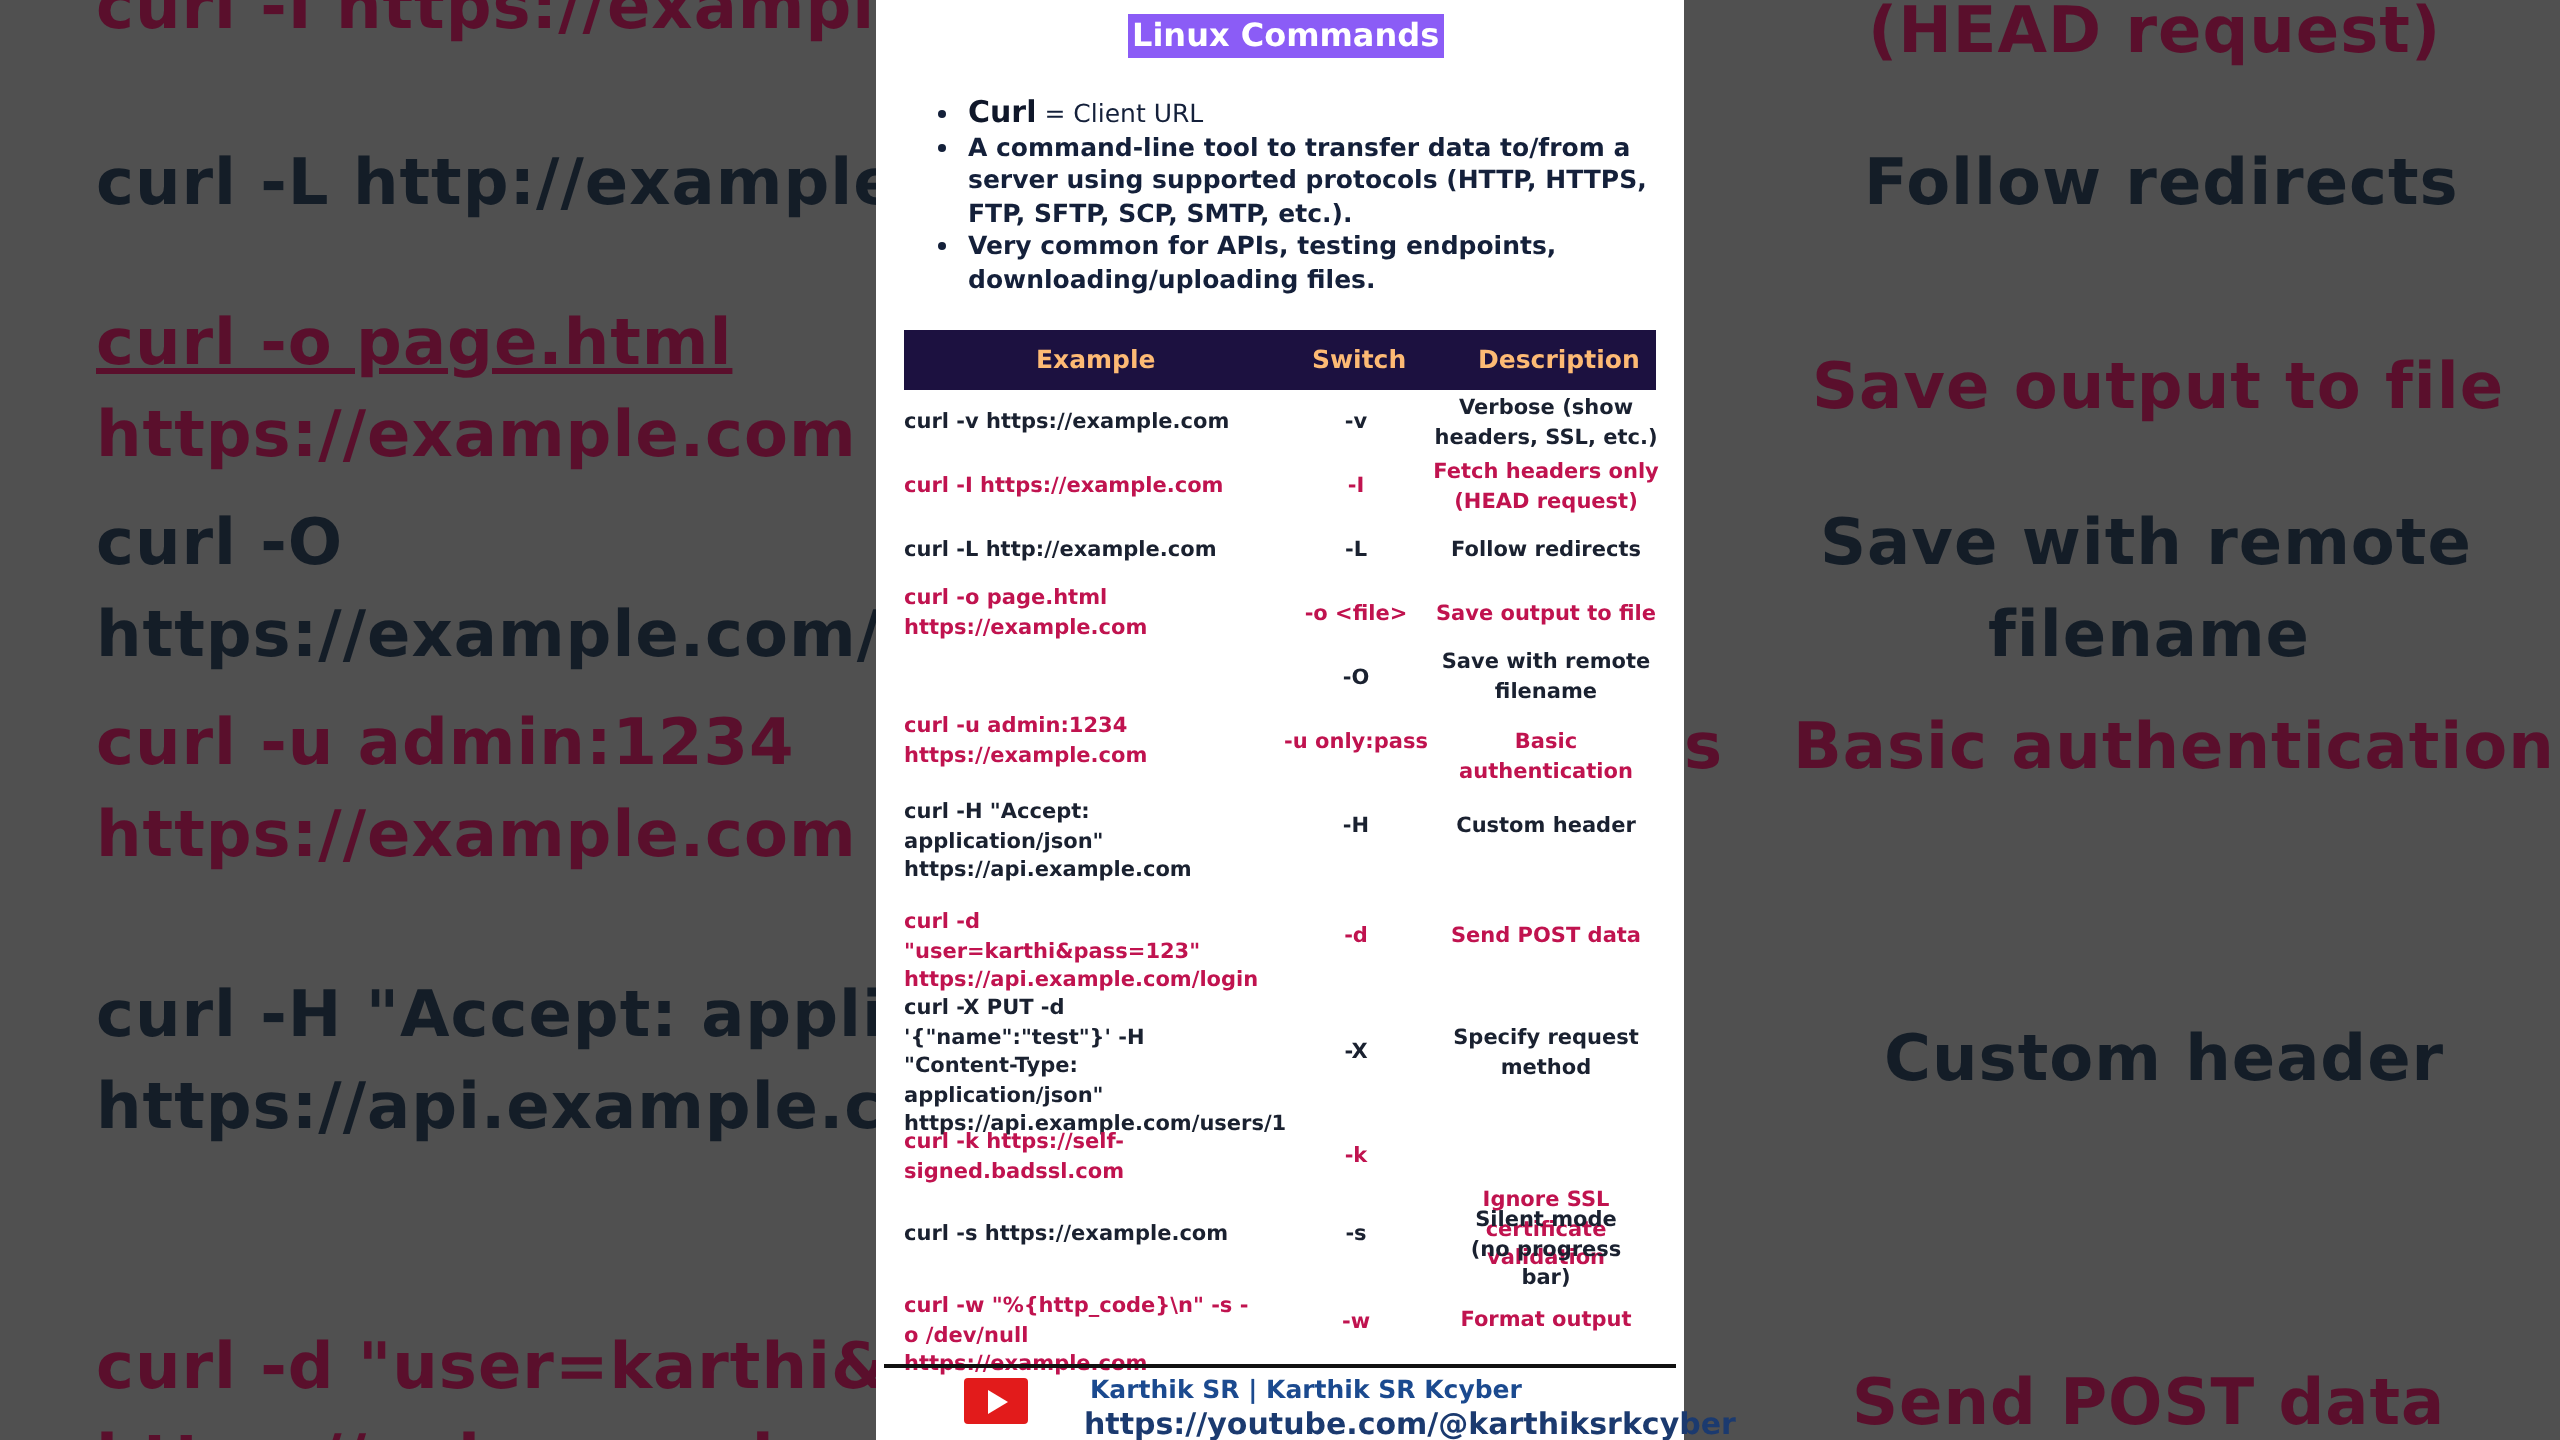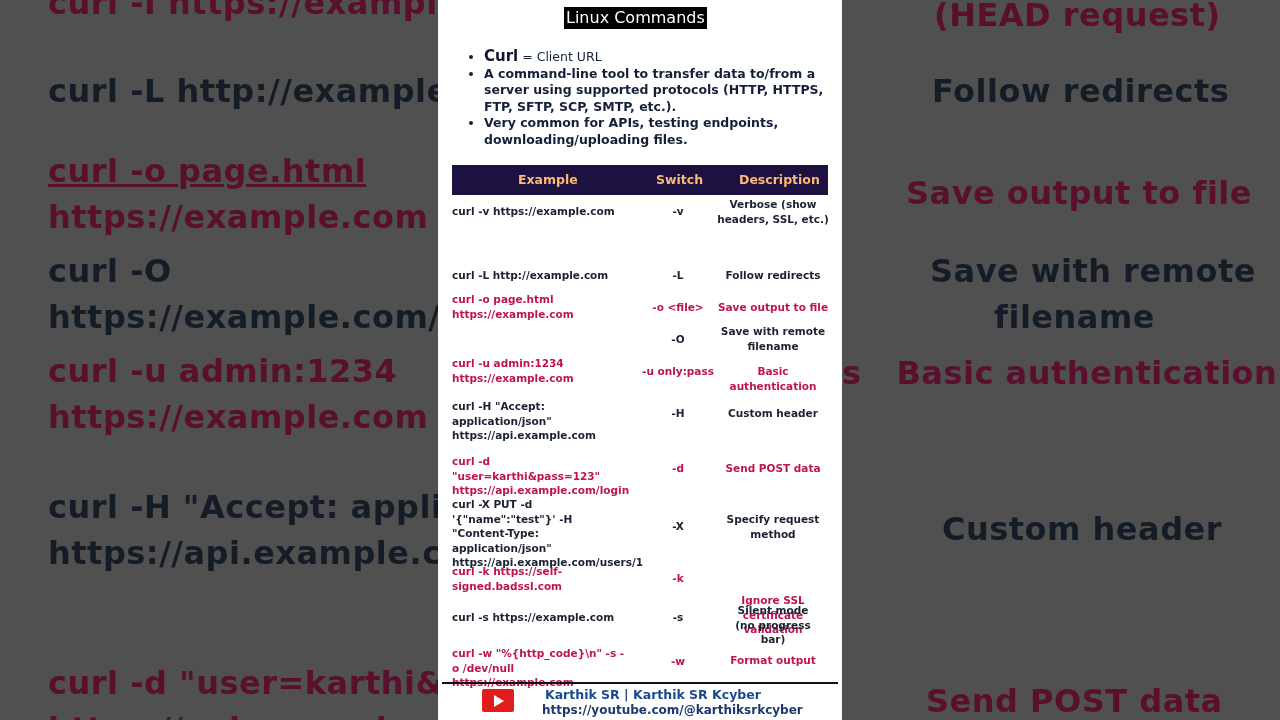--- a/index.html
+++ b/index.html
@@ -23,22 +23,22 @@
   .bg-line.red { color: #5a0f2c; }
   .bg-line.dark { color: #141d27; }
 
   
   .panel {
     position: absolute; left: 438px; top: 0; width: 404px; height: 720px;
     background: #ffffff;
   }
   .title {
     position: absolute; left: 126px; top: 7px;
-    background: #000000; color: #ffffff;
-    font-family: "DejaVu Sans", sans-serif; font-size: 16px; font-weight: normal;
+    background: #8b5cf6; color: #ffffff;
+    font-family: "DejaVu Sans", sans-serif; font-size: 16px; font-weight: bold;
     padding: 0 2px; line-height: 22px; height: 22px;
   }
   .bullets {
     position: absolute; left: 24px; top: 48px; width: 360px;
     margin: 0; padding: 0 0 0 22px;
     font-size: 12.5px; line-height: 16.5px; color: #14203a; font-weight: bold;
   }
   .bullets li { margin: 0; padding: 0; }
   .bullets .kw { color: #0f172a; font-size: 15px; }
   .bullets .norm { font-weight: normal; }
@@ -72,21 +72,21 @@
   .yt-icon:after {
     content: ""; position: absolute; left: 12px; top: 6px;
     border-left: 10px solid #fff; border-top: 6px solid transparent; border-bottom: 6px solid transparent;
   }
   .author {
     position: absolute; left: 107px; top: 687px;
     font-size: 12.5px; font-weight: bold; color: #1b4a8f;
   }
   .channel {
     position: absolute; left: 104px; top: 703px;
-    font-size: 12px; font-weight: bold; color: #1b3a6f; text-align: right;
+    font-size: 15px; font-weight: bold; color: #1b3a6f; text-align: right;
   }
 </style>
 </head>
 <body>
 
 <div class="bg-side bg-left">
   <div class="bg-line red" style="left:48px; top:-16px;">curl -I https://example.</div>
   <div class="bg-line dark" style="left:48px; top:72px;">curl -L http://example.c</div>
   <div class="bg-line red" style="left:48px; top:152px;text-decoration:underline;">curl -o page.html</div>
   <div class="bg-line red" style="left:48px; top:198px;">https://example.com</div>
@@ -97,21 +97,21 @@
   <div class="bg-line dark" style="left:48px; top:488px;">curl -H "Accept: applica</div>
   <div class="bg-line dark" style="left:48px; top:534px;">https://api.example.com</div>
   <div class="bg-line red" style="left:48px; top:664px;">curl -d "user=karthi&amp;pa</div>
   <div class="bg-line red" style="left:48px; top:710px;">https://api.example.com</div>
 </div>
 
 <div class="bg-side bg-right">
   <div class="bg-line red" style="left:92px; top:-4px;">(HEAD request)</div>
   <div class="bg-line dark" style="left:90px; top:72px;">Follow redirects</div>
   <div class="bg-line red" style="left:64px; top:174px;">Save output to file</div>
-  <div class="bg-line dark" style="left:88px; top:252px;">Save with remote</div>
+  <div class="bg-line dark" style="left:68px; top:252px;">Save with remote</div>
   <div class="bg-line dark" style="left:152px; top:298px;">filename</div>
   <div class="bg-line red" style="left:0px; top:354px; white-space:pre;">s   Basic authentication</div>
   <div class="bg-line dark" style="left:100px; top:510px;">Custom header</div>
   <div class="bg-line red" style="left:84px; top:682px;">Send POST data</div>
 </div>
 
 <div class="panel">
   <div class="title">Linux Commands</div>
 
   <ul class="bullets">
@@ -125,20 +125,25 @@
     <span class="th-switch">Switch</span>
     <span class="th-desc">Description</span>
   </div>
 
   <div class="row" style="top:197px; height:30px;">
     <div class="c-ex" style="top:7px;">curl -v https://example.com</div>
     <div class="c-sw" style="top:7px;">-v</div>
     <div class="c-desc" style="top:0;">Verbose (show headers, SSL, etc.)</div>
   </div>
 
+  <div class="row red" style="top:229px; height:30px;">
+    <div class="c-ex" style="top:7px;">curl -I https://example.com</div>
+    <div class="c-sw" style="top:7px;">-I</div>
+    <div class="c-desc" style="top:0;">Fetch headers only (HEAD request)</div>
+  </div>
 
   <div class="row" style="top:268px; height:16px;">
     <div class="c-ex">curl -L http://example.com</div>
     <div class="c-sw">-L</div>
     <div class="c-desc">Follow redirects</div>
   </div>
 
   <div class="row red" style="top:292px; height:30px;">
     <div class="c-ex" style="width:120px;">curl -o page.html https://example.com</div>
     <div class="c-sw" style="top:8px;">-o &lt;file&gt;</div>

